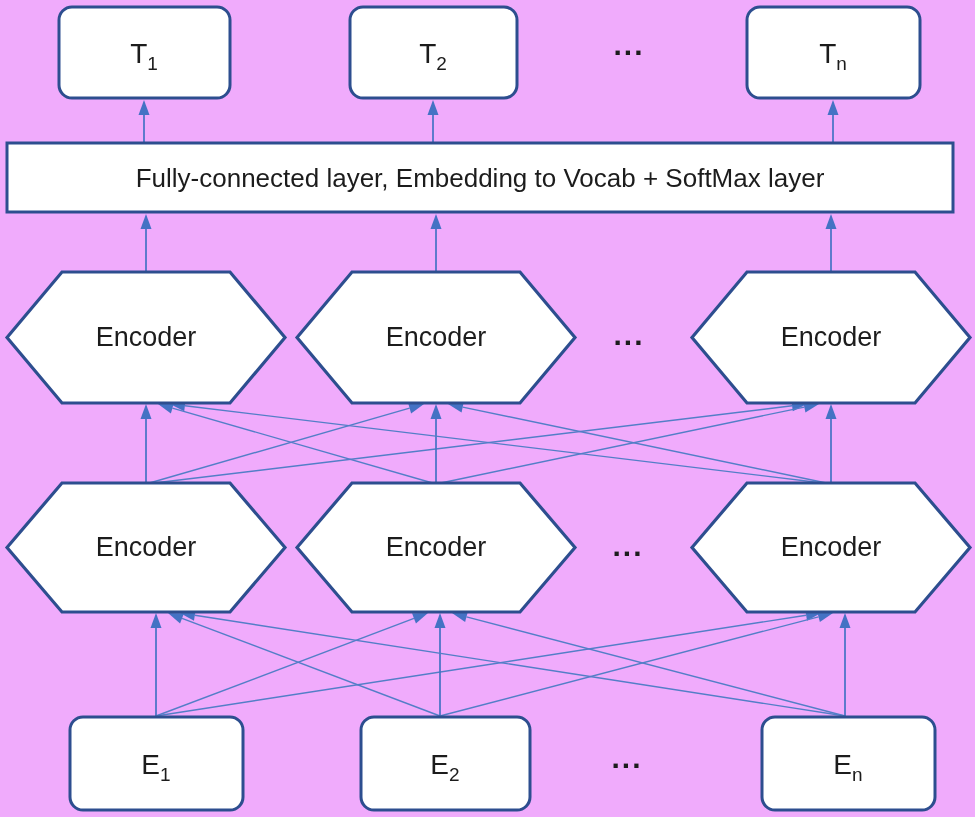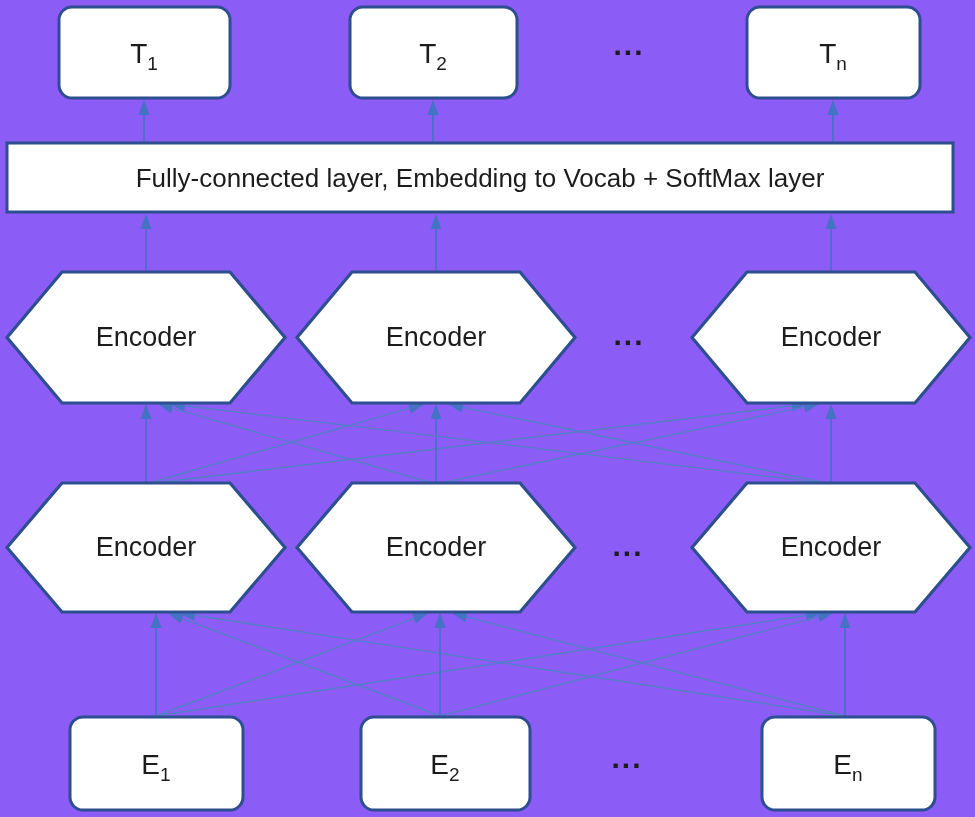--- a/index.html
+++ b/index.html
@@ -4,21 +4,21 @@
 <style>
   html, body {
     margin: 0;
     padding: 0;
     background: #ffffff;
   }
   .stage {
     position: relative;
     width: 975px;
     height: 817px;
-    background: #8b5cf6;
+    background: #f0abfc;
     font-family: "Liberation Sans", "DejaVu Sans", sans-serif;
   }
   svg { display: block; }
   .node-box {
     fill: #ffffff;
     stroke: #2d4e8f;
     stroke-width: 3;
   }
   .hexagon {
     fill: #ffffff;

